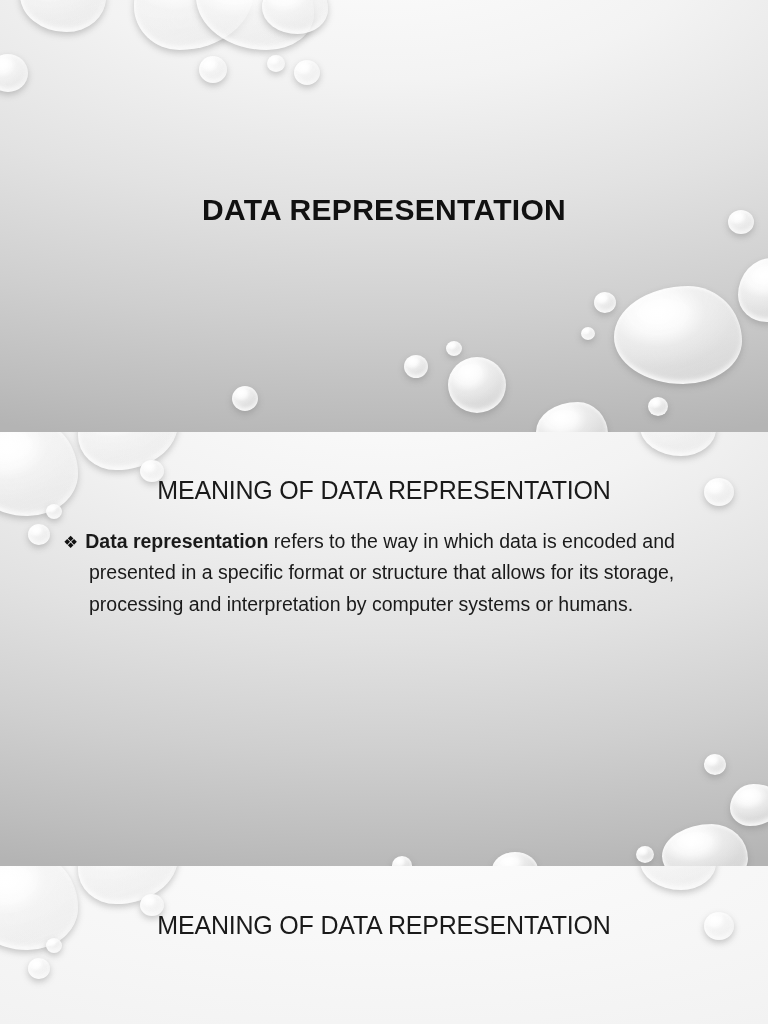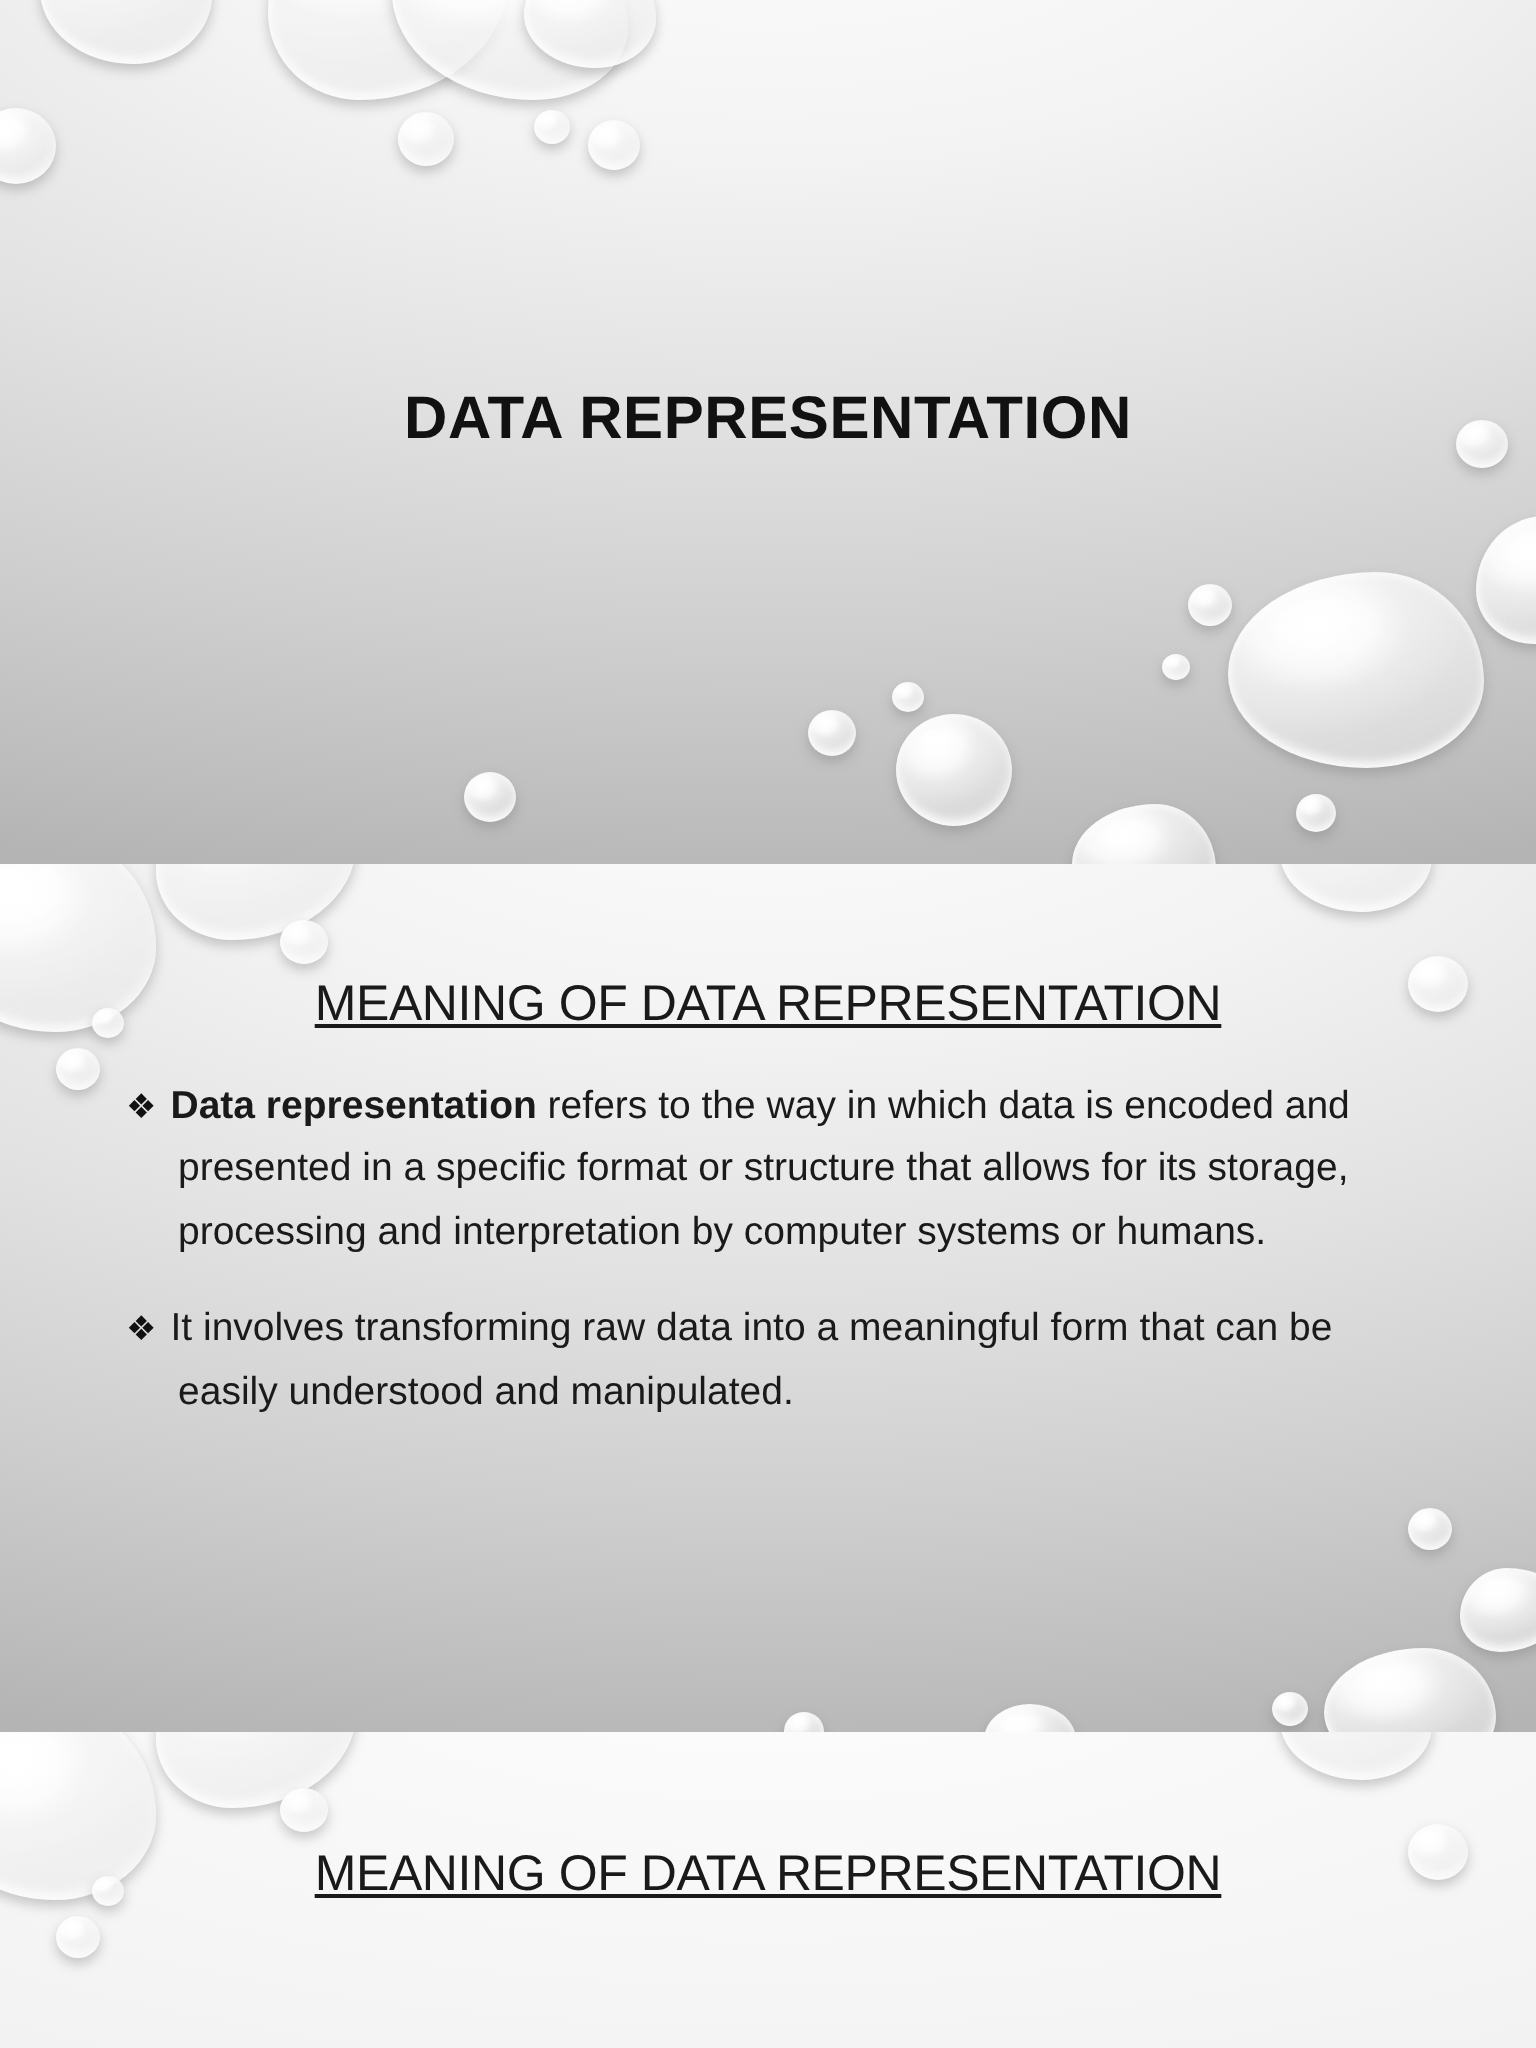--- a/index.html
+++ b/index.html
@@ -100,23 +100,22 @@
     position: relative;
     z-index: 3;
   }
   .slide-heading {
     text-align: center;
     font-size: 25px;
     font-weight: 400;
     color: #1a1a1a;
     letter-spacing: -0.2px;
     padding-top: 45px;
-    margin: 12px;
+    margin: 0;
     line-height: 1.1;
-    text-decoration: underline;
   }
   .slide-body-2 .slide-heading {
     padding-top: 46px;
   }
   .bullets {
     margin: 0;
     padding: 0;
     list-style: none;
   }
   .bullet {
@@ -195,23 +194,20 @@
       <div class="drop" style="left:392px; top:424px;  width:20px;  height:19px;"></div>
     </div>
 
     <div class="content">
       <h2 class="slide-heading">MEANING OF DATA REPRESENTATION</h2>
 
       <ul class="bullets">
         <li class="bullet">
           <span class="glyph">❖</span><b>Data representation</b><span> refers to the way in which data is encoded and presented in a specific format or structure that allows for its storage, processing and interpretation by computer systems or humans.</span>
         </li>
-        <li class="bullet">
-          <span class="glyph">❖</span><span>It involves transforming raw data into a meaningful form that can be easily understood and manipulated.</span>
-        </li>
       </ul>
     </div>
   </section>
 
   <section class="slide slide-body-2">
     <div class="bg" style="background: radial-gradient(150% 260% at 50% -30%, #fdfdfd 0%, #f6f6f6 40%, #eeeeee 80%, #e8e8e8 100%);"></div>
 
     <div class="drops">
       <div class="drop blob" style="left:-32px; top:-12px;  width:110px; height:96px;"></div>
       <div class="drop blob2" style="left:78px;  top:-44px;  width:100px; height:82px;"></div>

